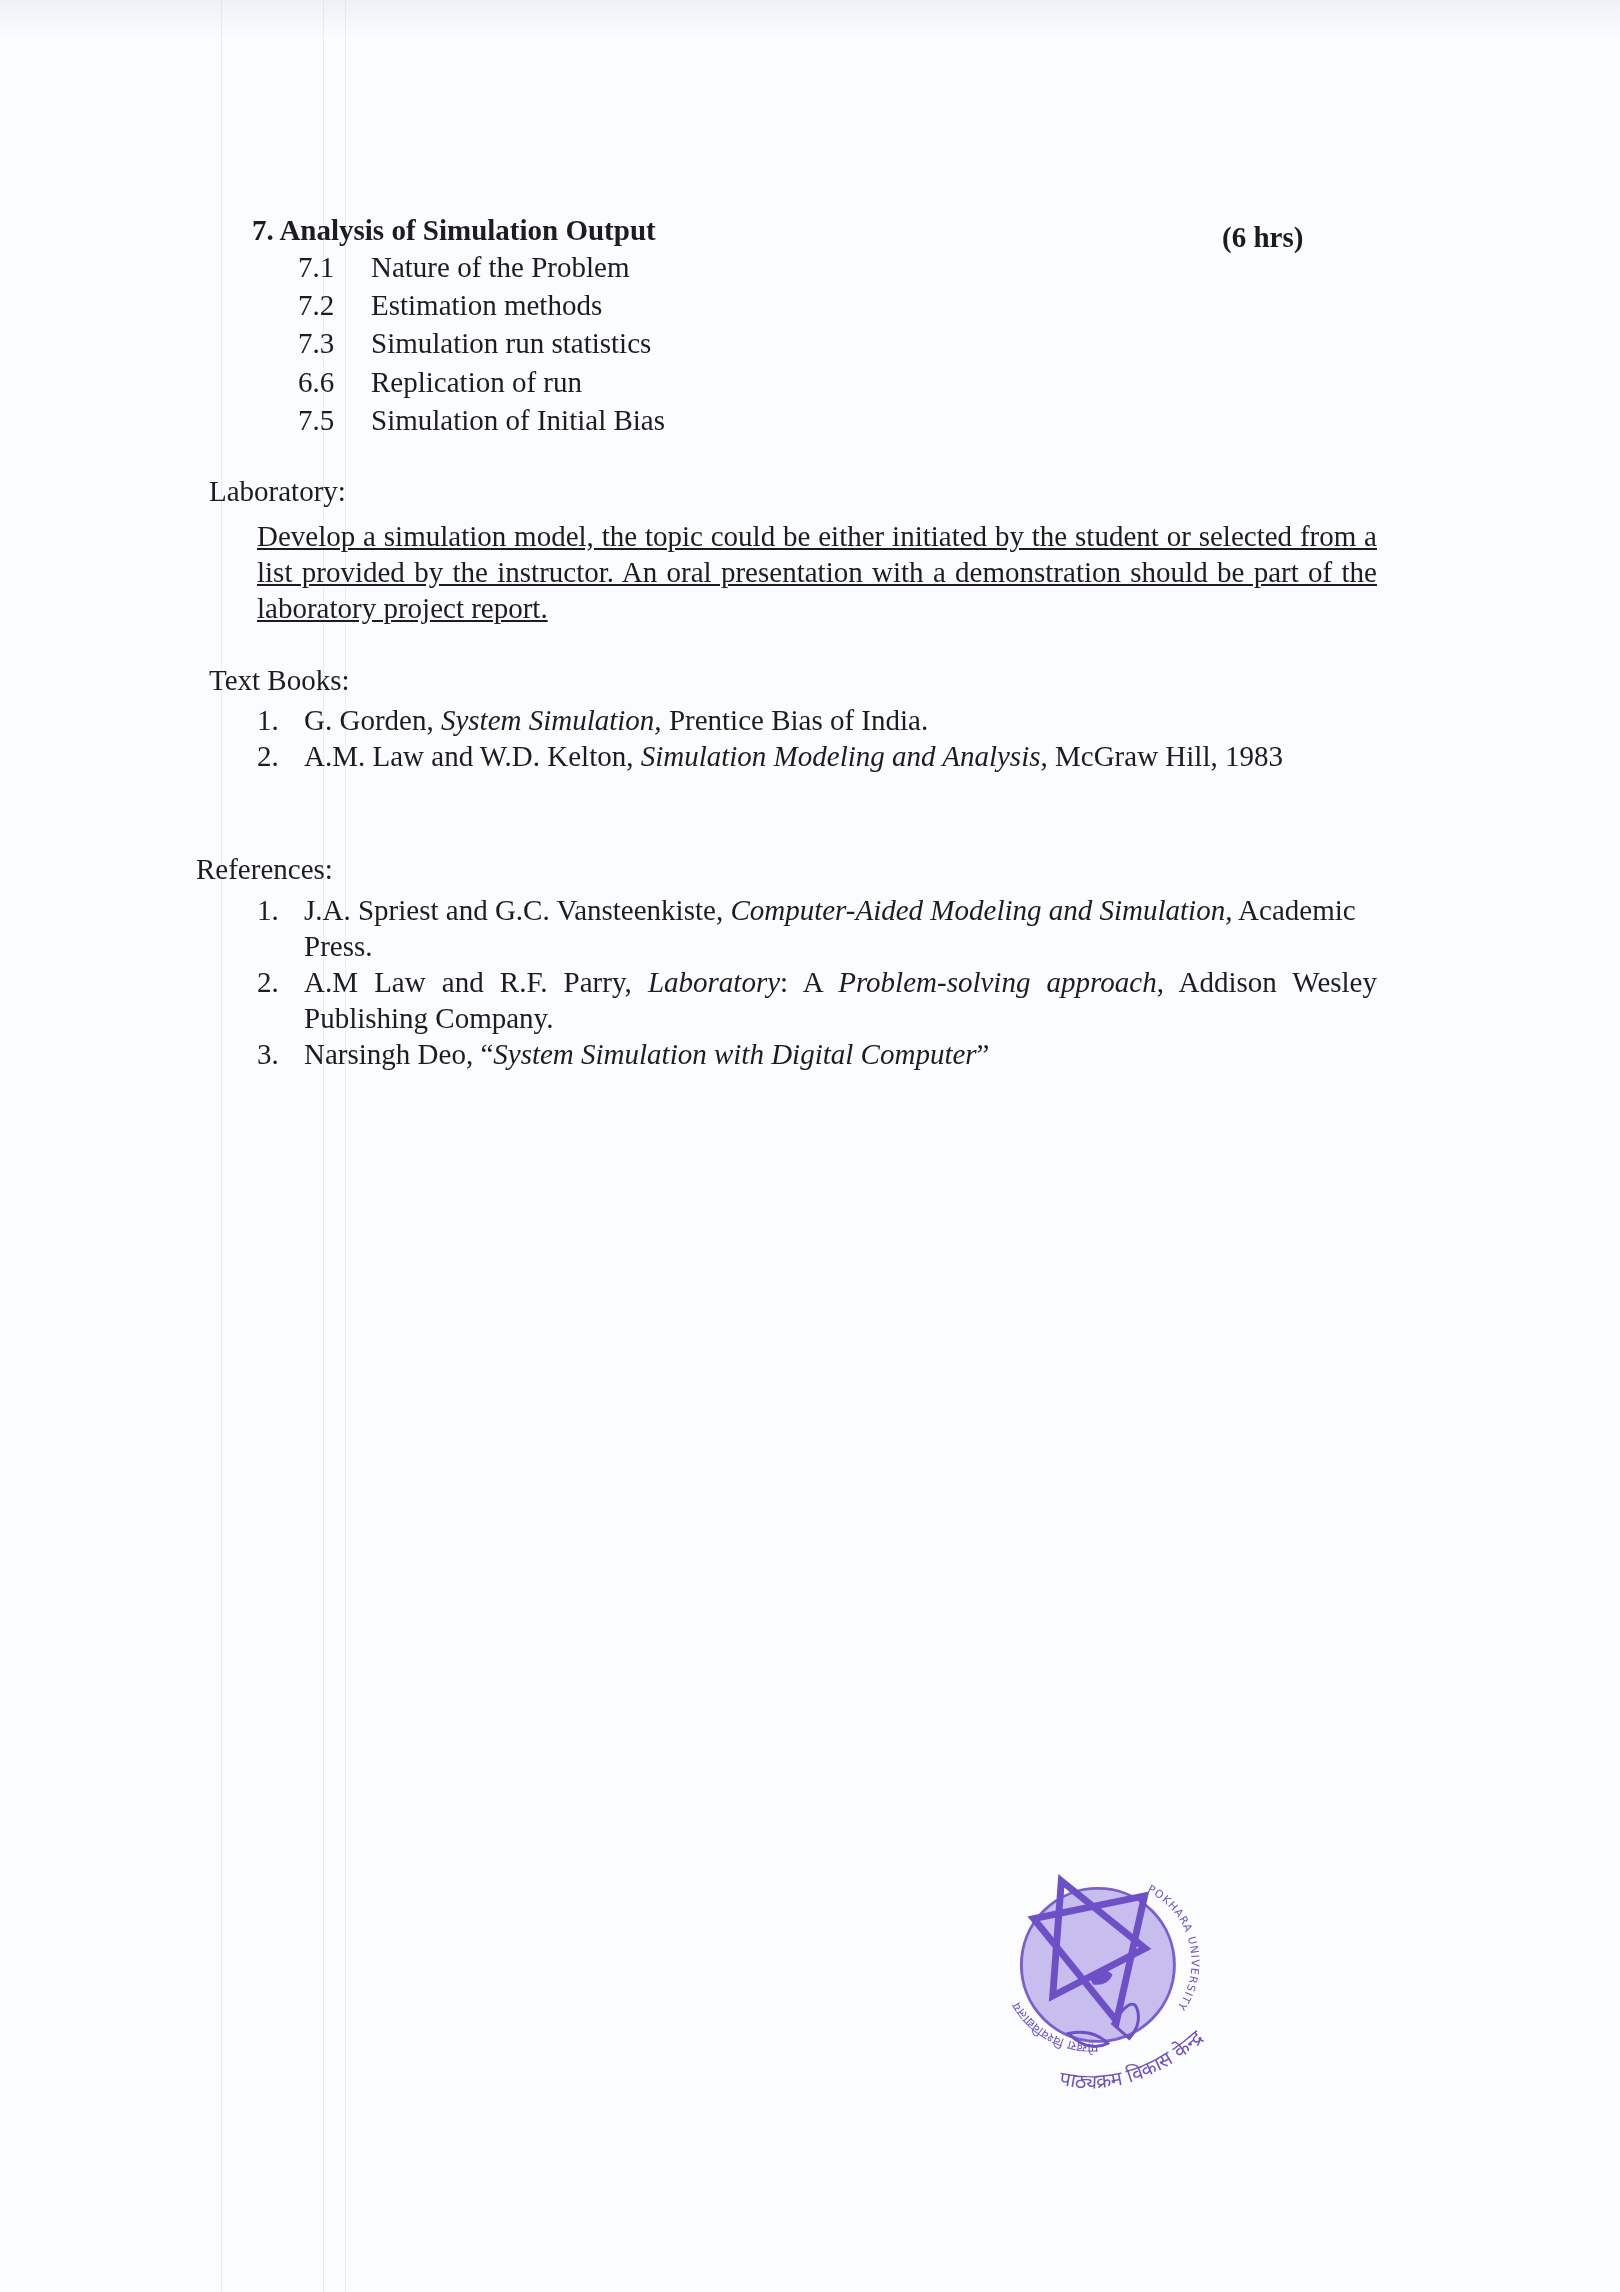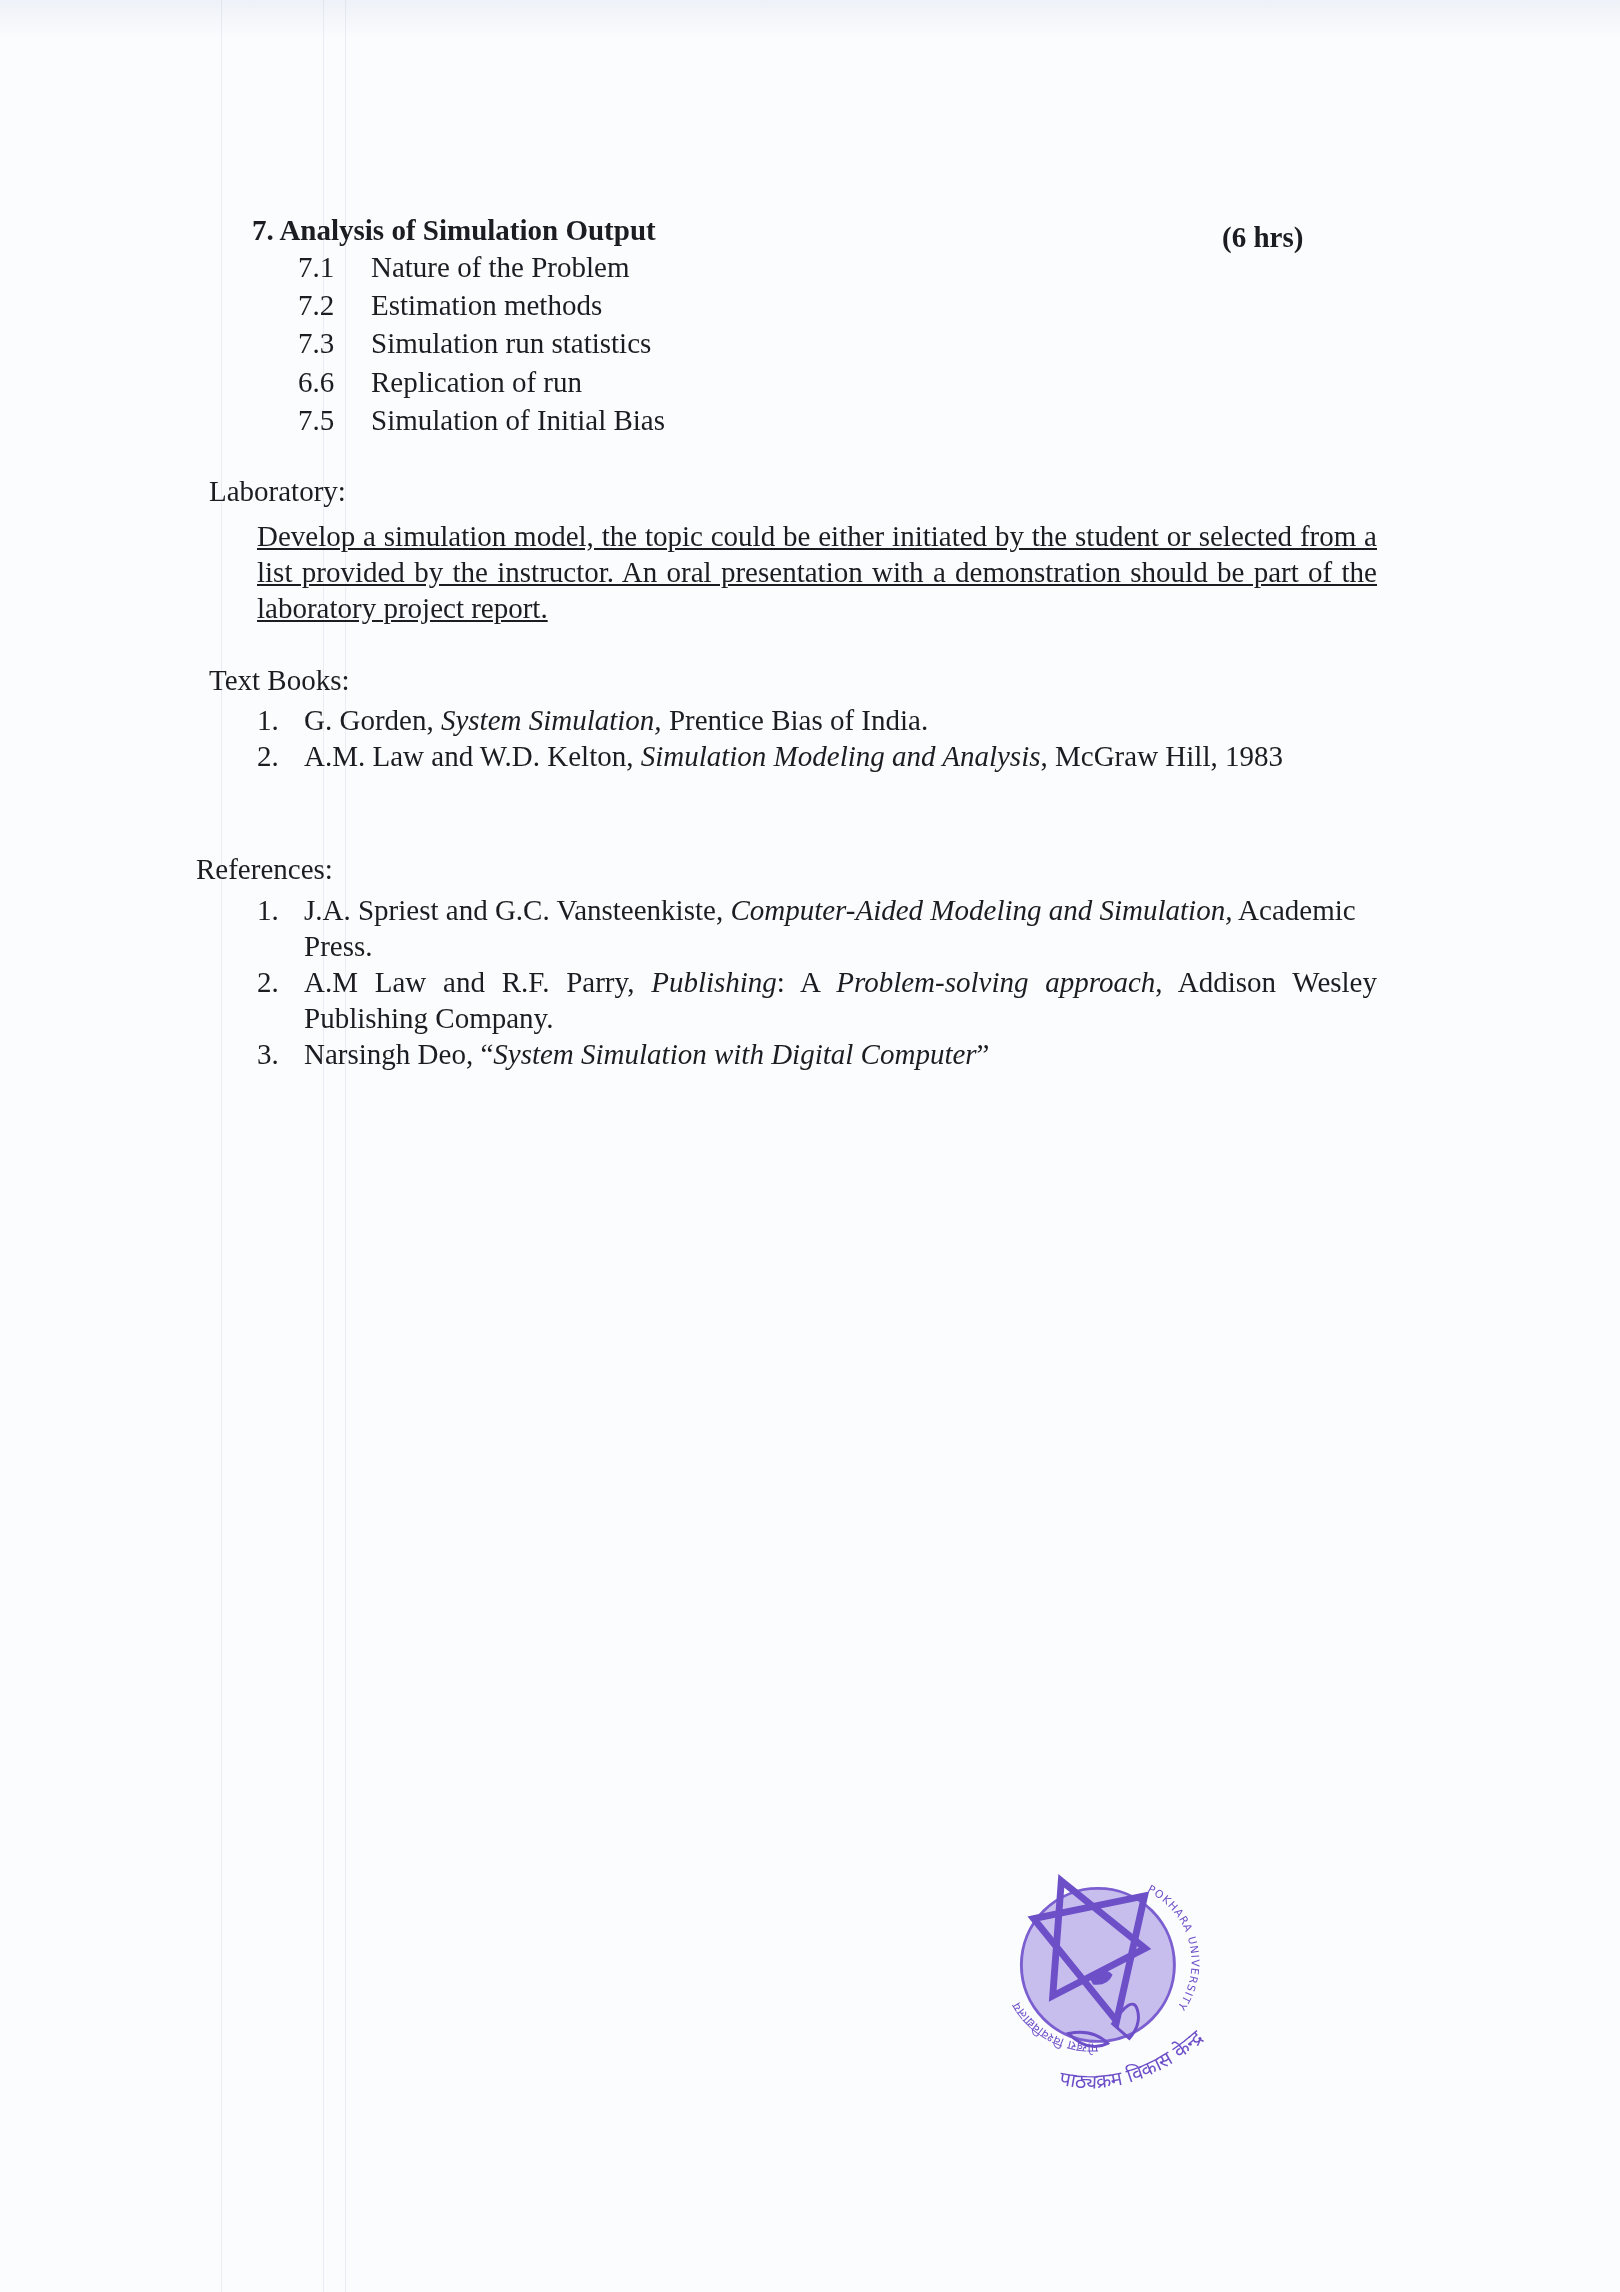--- a/index.html
+++ b/index.html
@@ -81,21 +81,21 @@
 </div>
 
 <div class="abs label-h" style="left:196px; top:853px;">References:</div>
 <div class="list refs">
   <div class="item">
     <span class="n">1.</span>
     <span class="body"><span>J.A. Spriest and G.C. Vansteenkiste, </span><i>Computer-Aided Modeling and Simulation,</i><span> Academic Press.</span></span>
   </div>
   <div class="item">
     <span class="n">2.</span>
-    <span class="body" style="text-align:justify;"><span>A.M Law and R.F. Parry, </span><i>Publishing</i><span>: A </span><i>Problem-solving approach</i><span>, Addison Wesley Publishing Company.</span></span>
+    <span class="body" style="text-align:justify;"><span>A.M Law and R.F. Parry, </span><i>Laboratory</i><span>: A </span><i>Problem-solving approach</i><span>, Addison Wesley Publishing Company.</span></span>
   </div>
   <div class="item">
     <span class="n">3.</span>
     <span class="body"><span>Narsingh Deo, “</span><i>System Simulation with Digital Computer</i><span>”</span></span>
   </div>
 </div>
 
 <div class="stamp">
   <svg width="255" height="255" viewBox="0 0 260 260">
     <defs>

